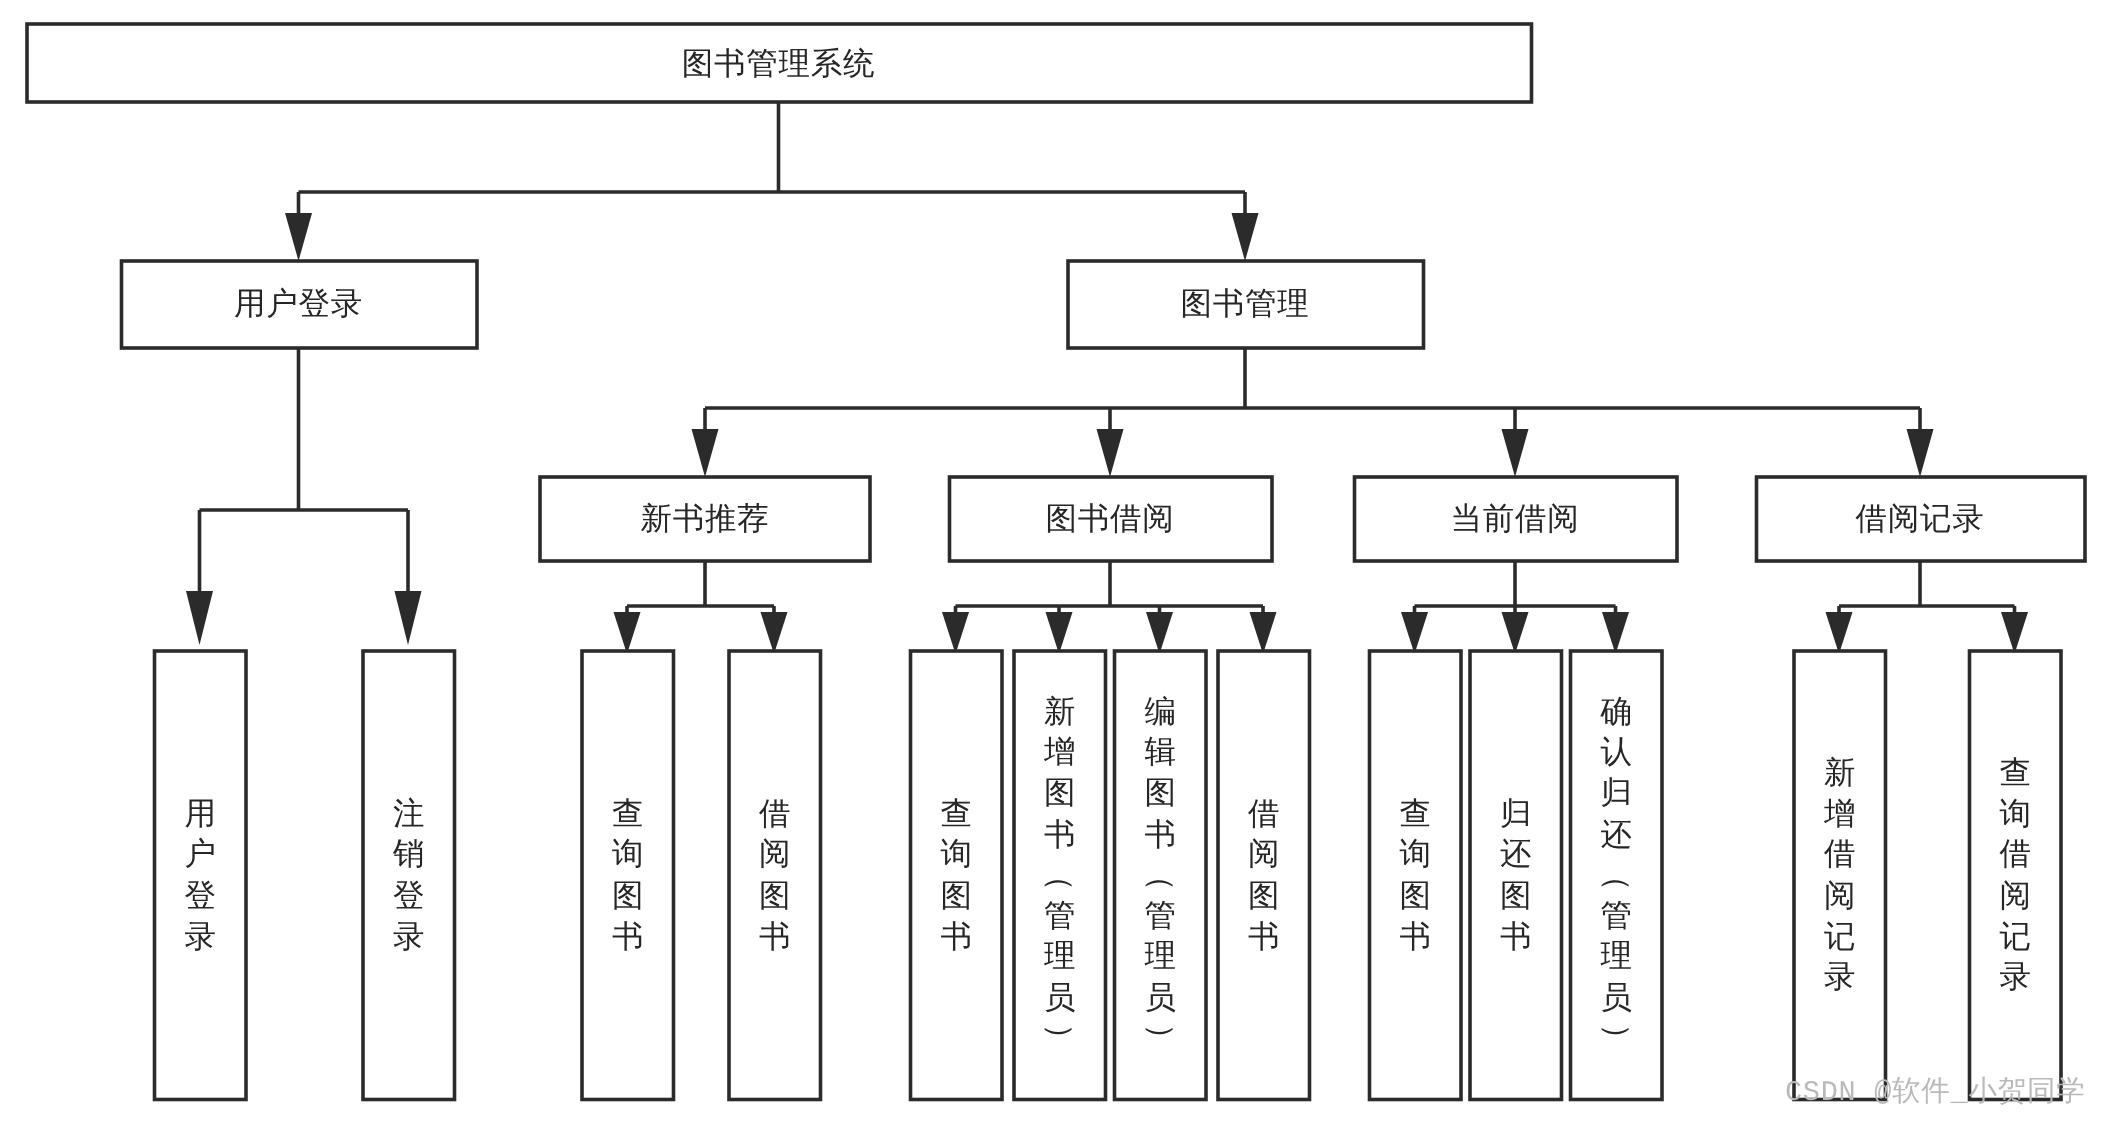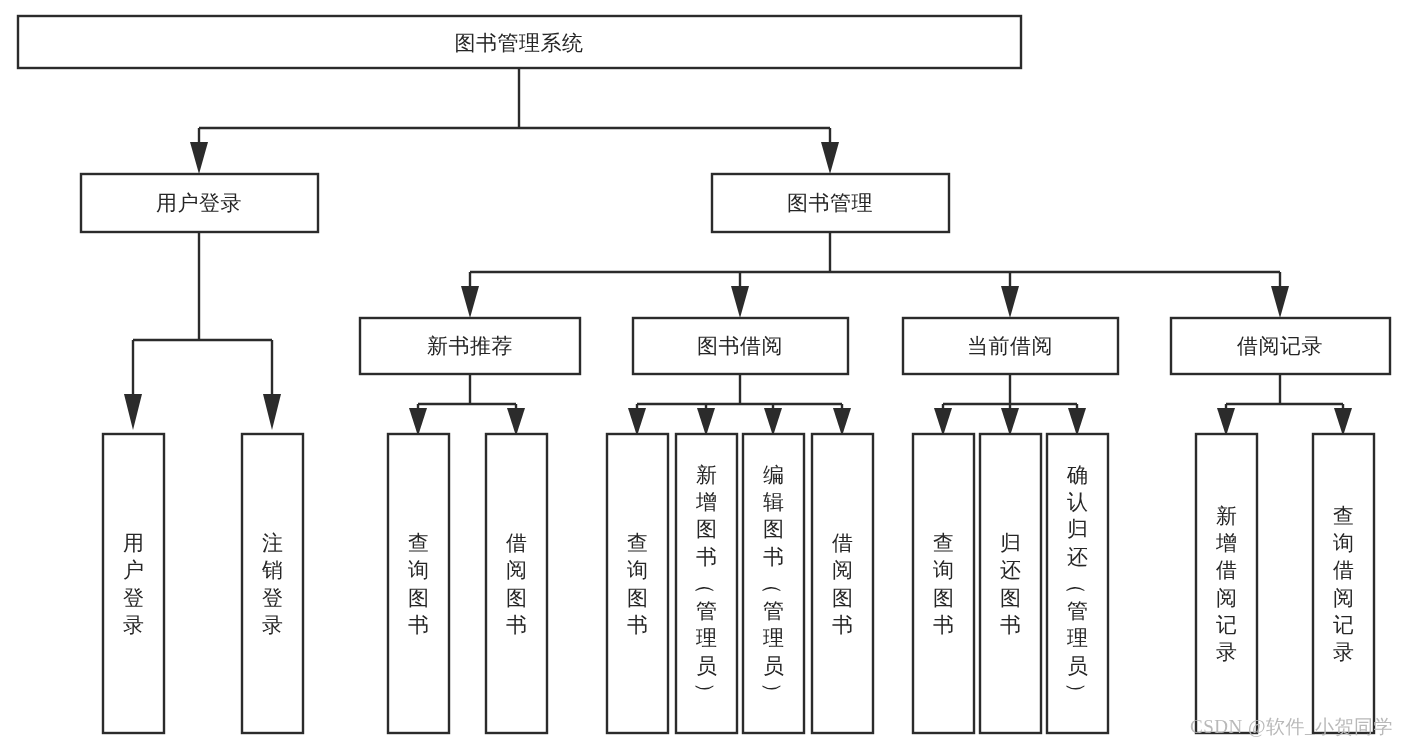--- a/index.html
+++ b/index.html
@@ -68,21 +68,21 @@
     display: block;
   }
   .vlabel span.rot {
     display: block;
     transform: rotate(90deg);
   }
   .watermark {
     position: absolute;
     left: 1190px;
     top: 714px;
-    font-family: Liberation Serif, serif;
+    font-family: Liberation Mono, monospace;
     font-size: 19px;
     color: #b9b9b9;
     letter-spacing: 0.5px;
     white-space: nowrap;
     pointer-events: none;
   }
 </style>
 </head>
 <body>
 

